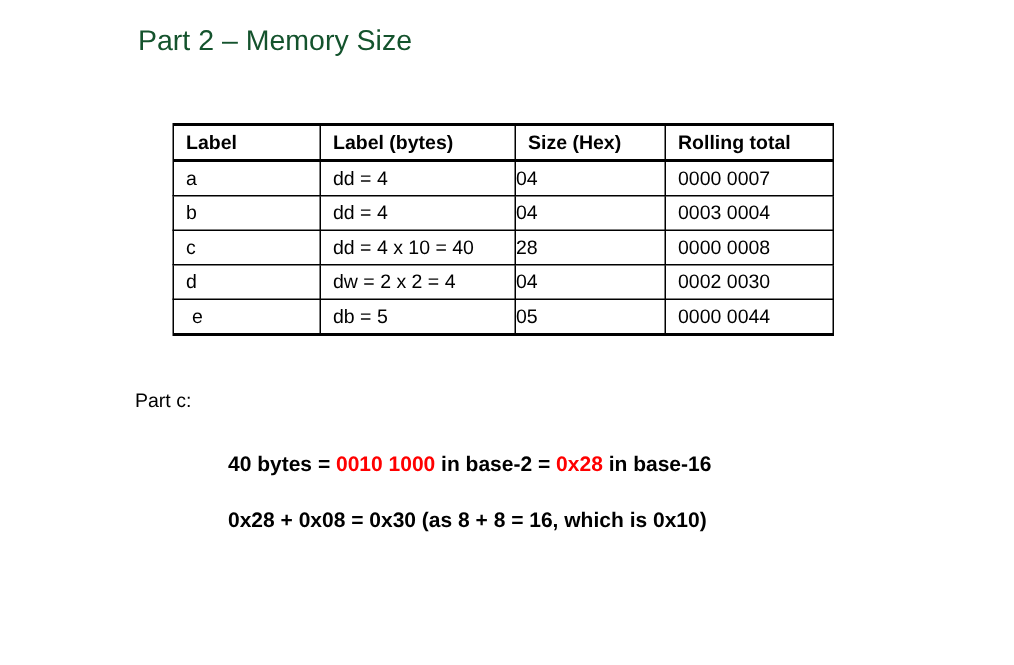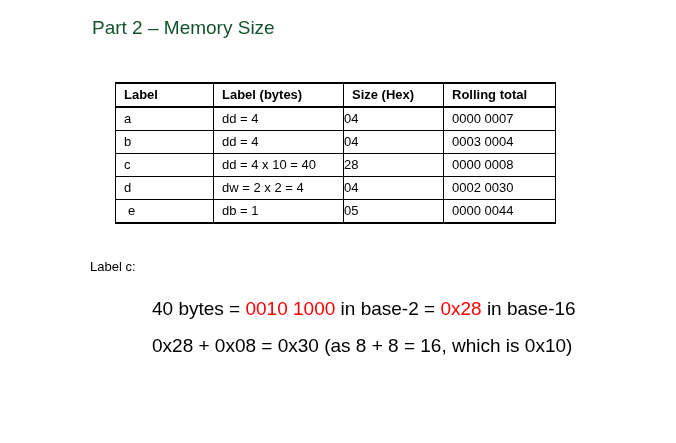--- a/index.html
+++ b/index.html
@@ -71,22 +71,22 @@
     left: 90px;
     top: 258px;
     font-size: 13px;
     line-height: 18px;
     white-space: nowrap;
   }
 
   .calc-line {
     position: absolute;
     left: 152px;
-    font-size: 19px;
-    font-weight: normal;
+    font-size: 14px;
+    font-weight: bold;
     line-height: 18px;
     white-space: nowrap;
   }
   #calc-line-1 { top: 300px; }
   #calc-line-2 { top: 337px; }
   .red { color: #ff0000; }
 </style>
 </head>
 <body>
 
@@ -127,26 +127,26 @@
       <td class="pad-l">0000 0008</td>
     </tr>
     <tr>
       <td class="pad-l">d</td>
       <td class="pad-l">dw = 2 x 2 = 4</td>
       <td class="ctr">04</td>
       <td class="pad-l">0002 0030</td>
     </tr>
     <tr>
       <td class="pad-l2">e</td>
-      <td class="pad-l">db = 1</td>
+      <td class="pad-l">db = 5</td>
       <td class="ctr">05</td>
       <td class="pad-l">0000 0044</td>
     </tr>
   </tbody>
 </table>
 
-<div id="label-note">Label c:</div>
+<div id="label-note">Part c:</div>
 
 <div id="calc-line-1" class="calc-line">
   <span>40 bytes = </span><span class="red">0010 1000</span><span> in base-2 = </span><span class="red">0x28</span><span> in base-16</span>
 </div>
 
 <div id="calc-line-2" class="calc-line">0x28 + 0x08 = 0x30 (as 8 + 8 = 16, which is 0x10)</div>
 
 </body></html>

